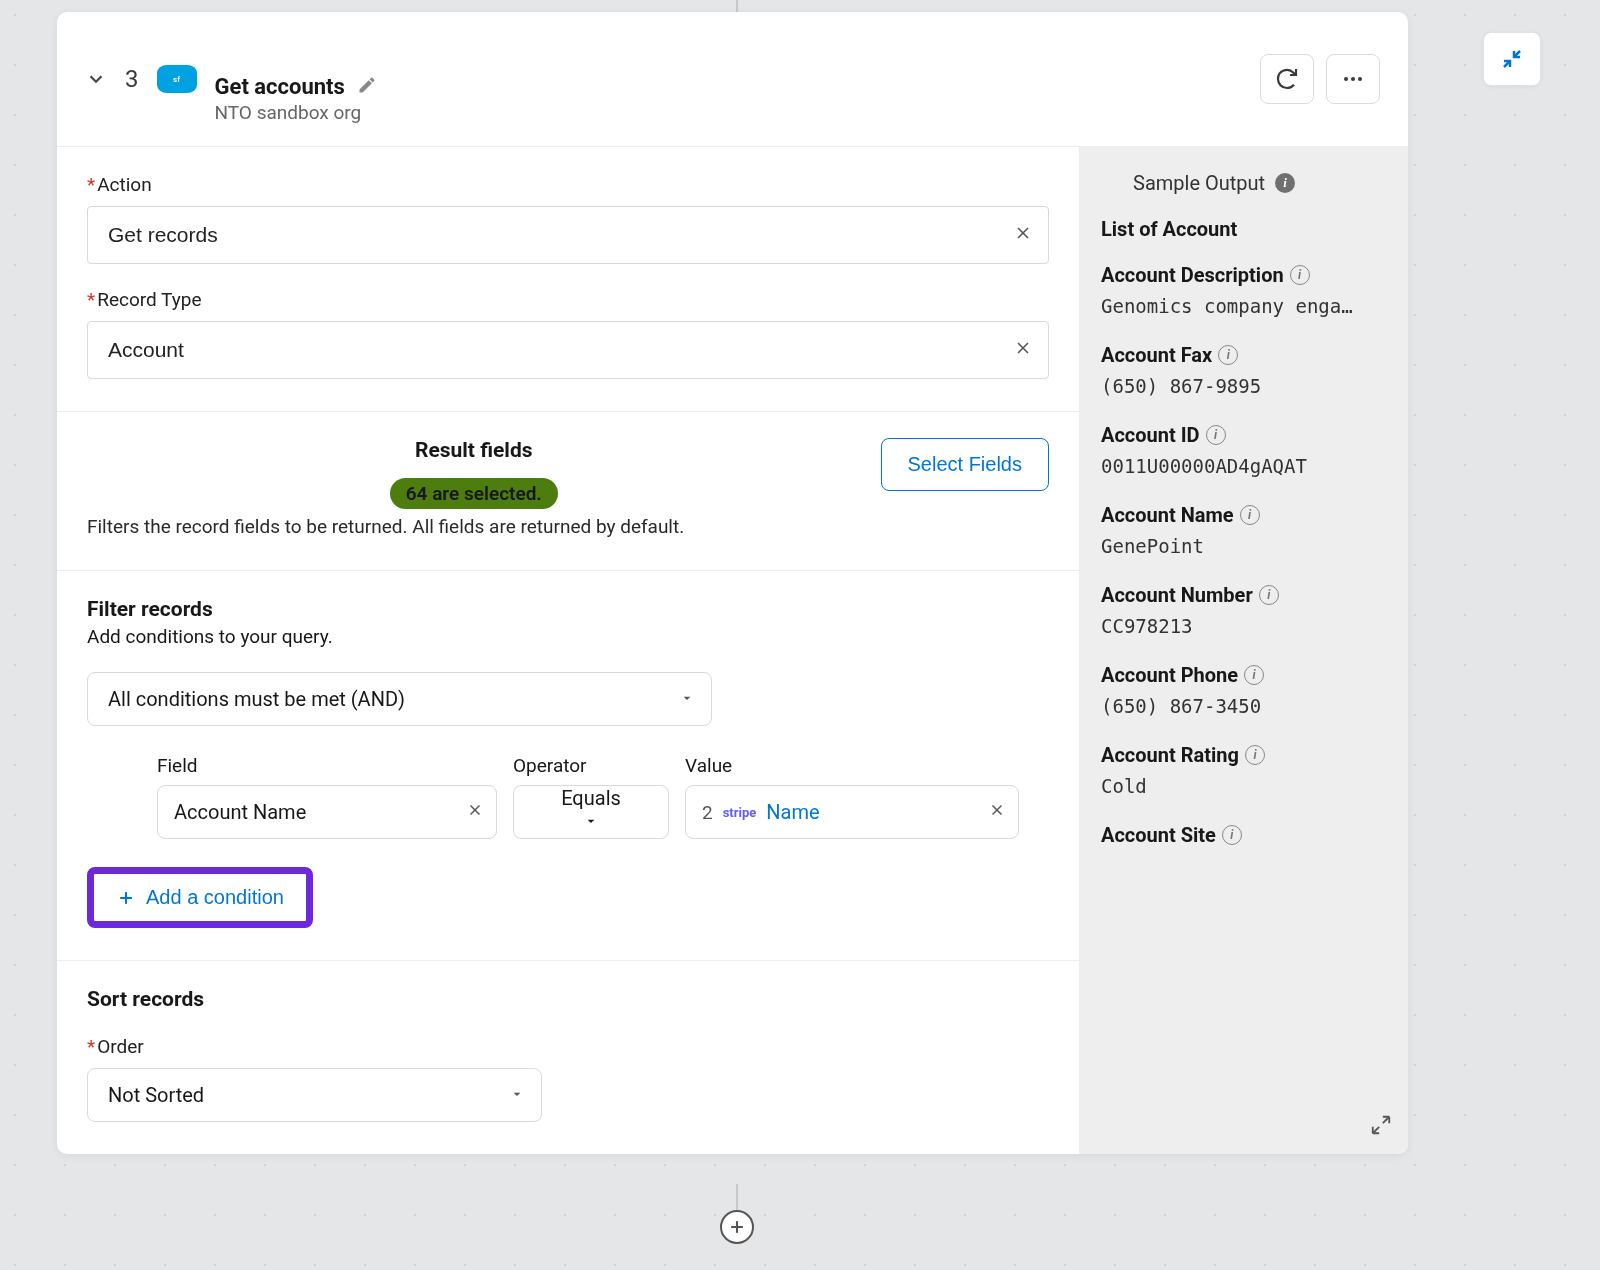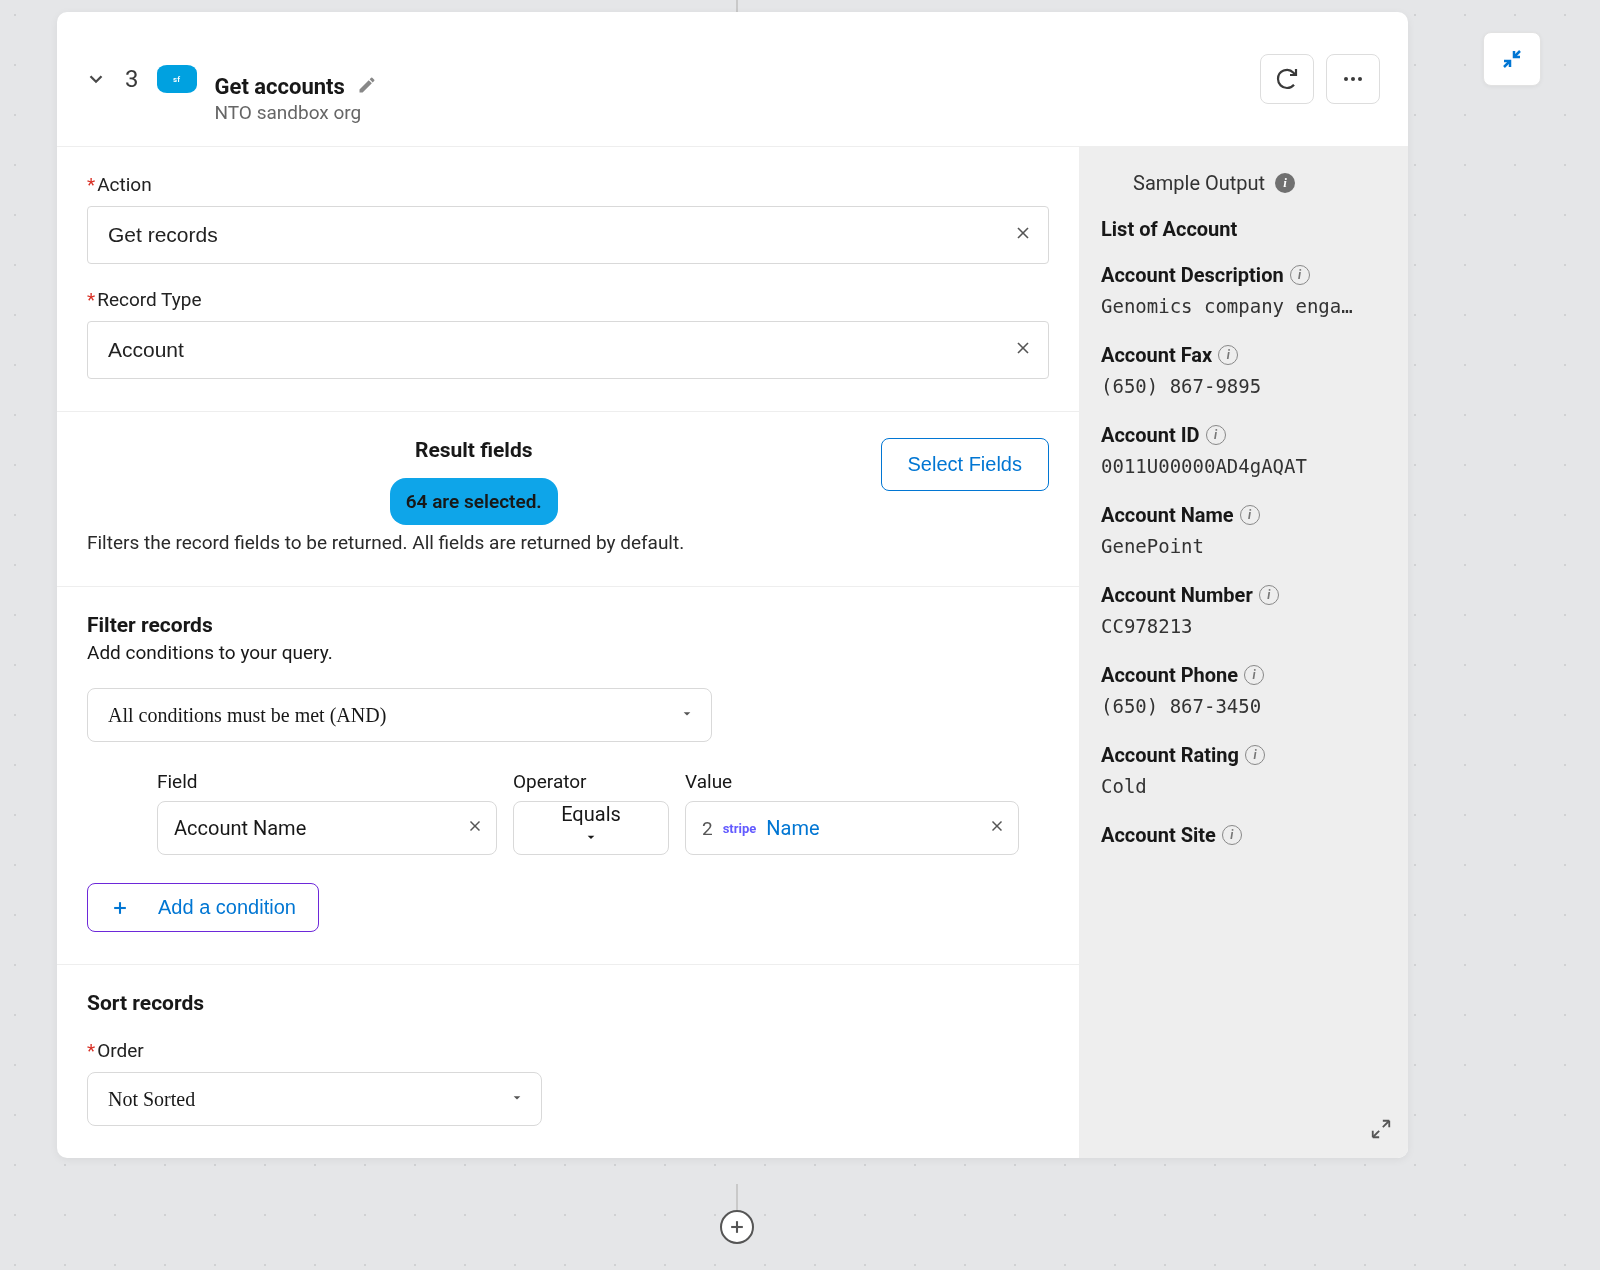--- a/index.html
+++ b/index.html
@@ -128,23 +128,23 @@
 .result-left { flex: 1; }
 .result-title {
   display: flex;
   align-items: center;
   gap: 16px;
   margin-bottom: 6px;
   flex-direction: column;
 }
 .result-title-text { font-size: 21px; font-weight: 700; }
 .chip {
-  background: #0ea5e9;
+  background: #4d7c0f;
   border-radius: 16px;
-  padding: 12px 16px;
+  padding: 4px 16px;
   font-size: 19px;
   font-weight: 600;
 }
 .desc { font-size: 19px; color: #2a2a2a; }
 .btn-outline {
   border: 1px solid #0176d3;
   color: #0176d3;
   background: #fff;
   border-radius: 8px;
   padding: 14px 26px;
@@ -160,21 +160,20 @@
   border: 1px solid #d9d9d9;
   border-radius: 8px;
   height: 54px;
   display: flex;
   align-items: center;
   padding: 0 20px;
   font-size: 20px;
   position: relative;
   cursor: pointer;
   background: #fff;
-  font-family: Liberation Serif, serif;
 }
 .select .caret {
   position: absolute;
   right: 16px;
   top: 50%;
   transform: translateY(-50%);
   color: #555;
 }
 .criteria-select { width: 625px; margin-bottom: 28px; }
 .cond-row {
@@ -207,27 +206,27 @@
   color: #635bff;
   font-size: 13px;
   font-weight: 700;
 }
 .val-name {
   color: #0176d3;
   font-size: 20px;
 }
 .add-cond {
   margin-top: 28px;
-  border: 1px solid #6d28d9;
+  border: 7px solid #6d28d9;
   border-radius: 8px;
   background: #fff;
   padding: 12px 22px;
   display: inline-flex;
   align-items: center;
-  gap: 28px;
+  gap: 10px;
   color: #0176d3;
   font-size: 20px;
   cursor: pointer;
 }
 .add-cond svg { color: #0176d3; }
 
 .sort-title { font-size: 21px; font-weight: 700; margin-bottom: 24px; }
 .order-select { width: 455px; }
 
 .side-pane {

